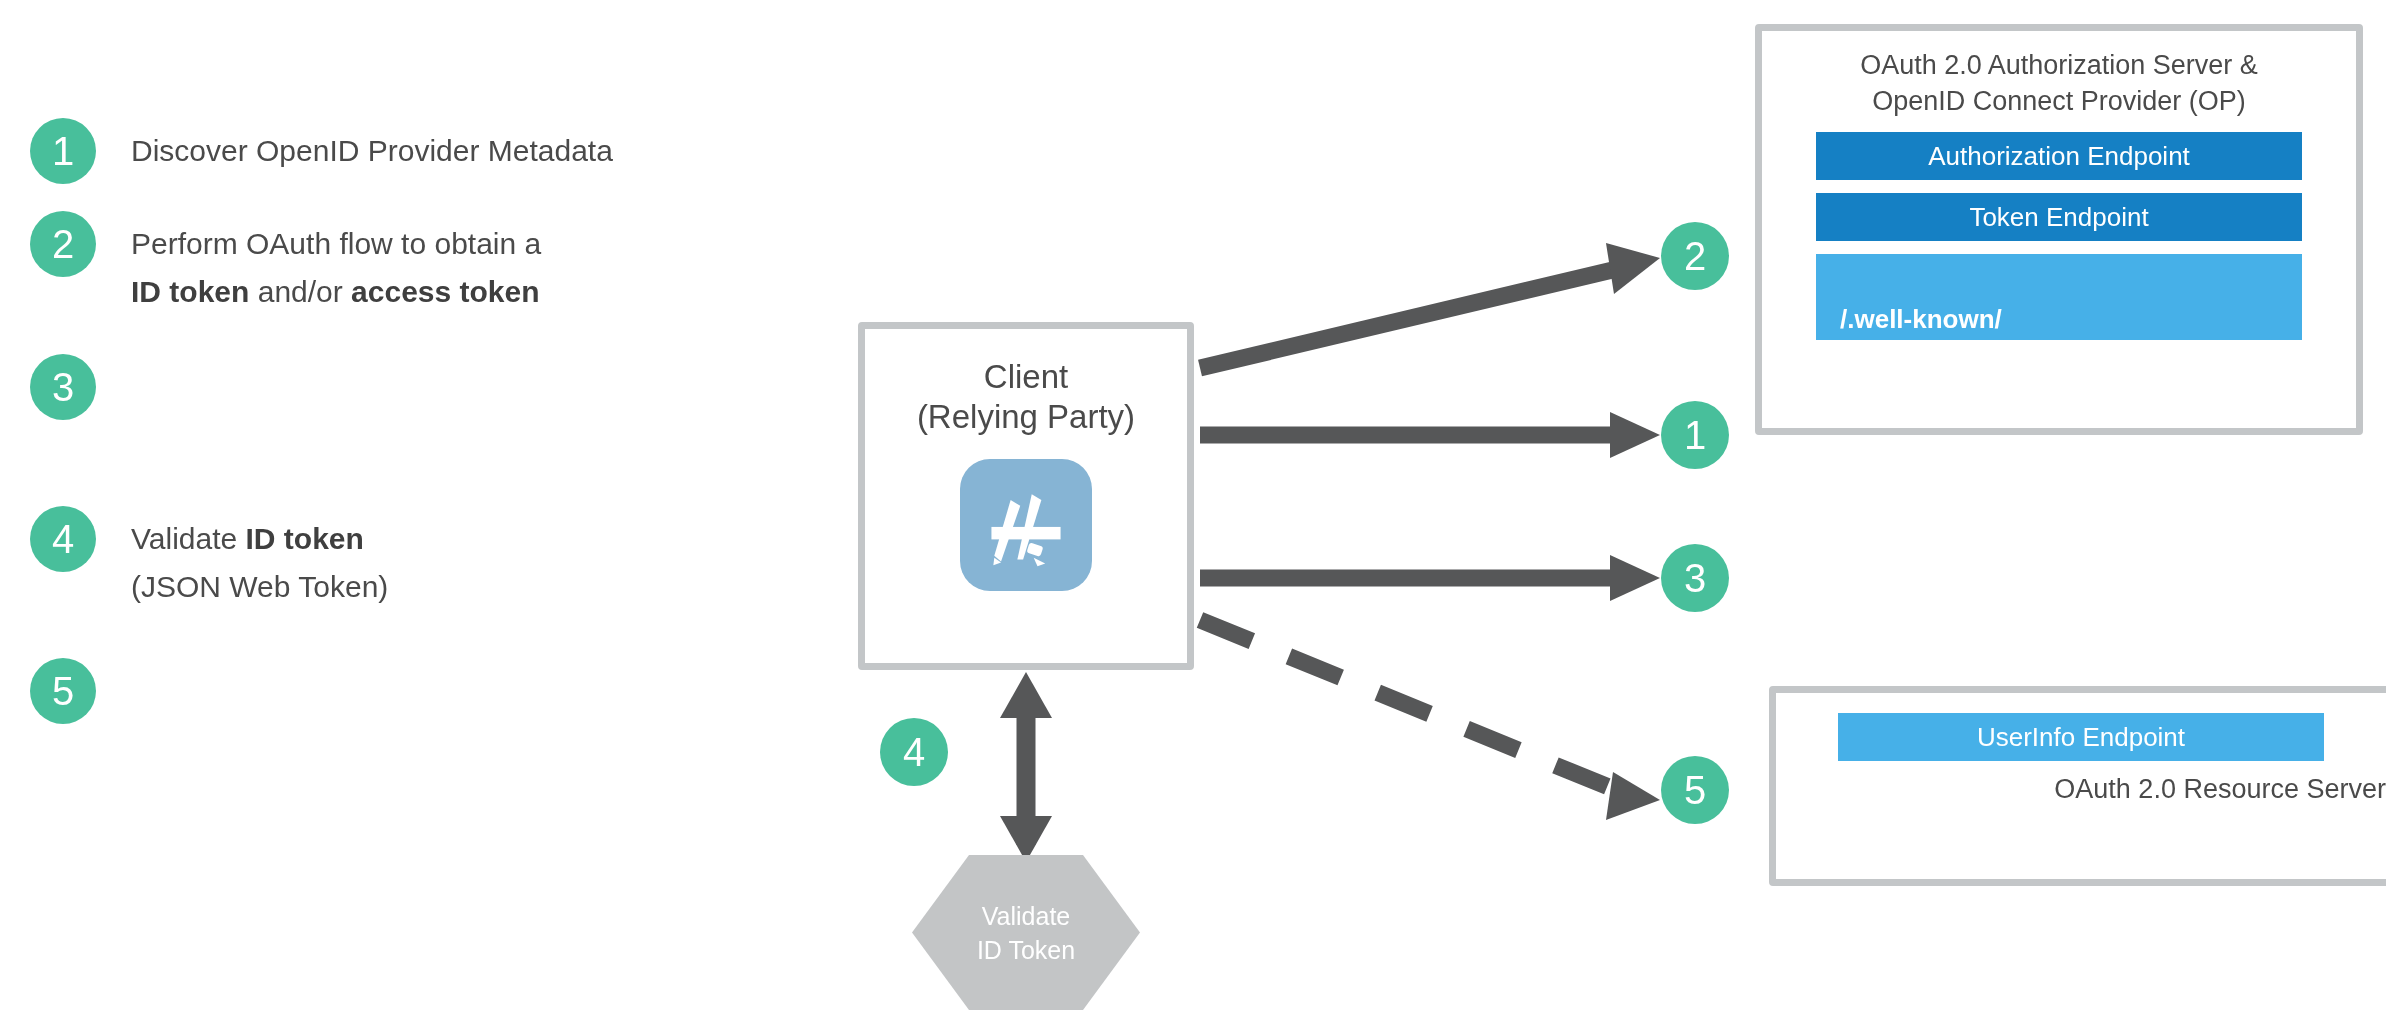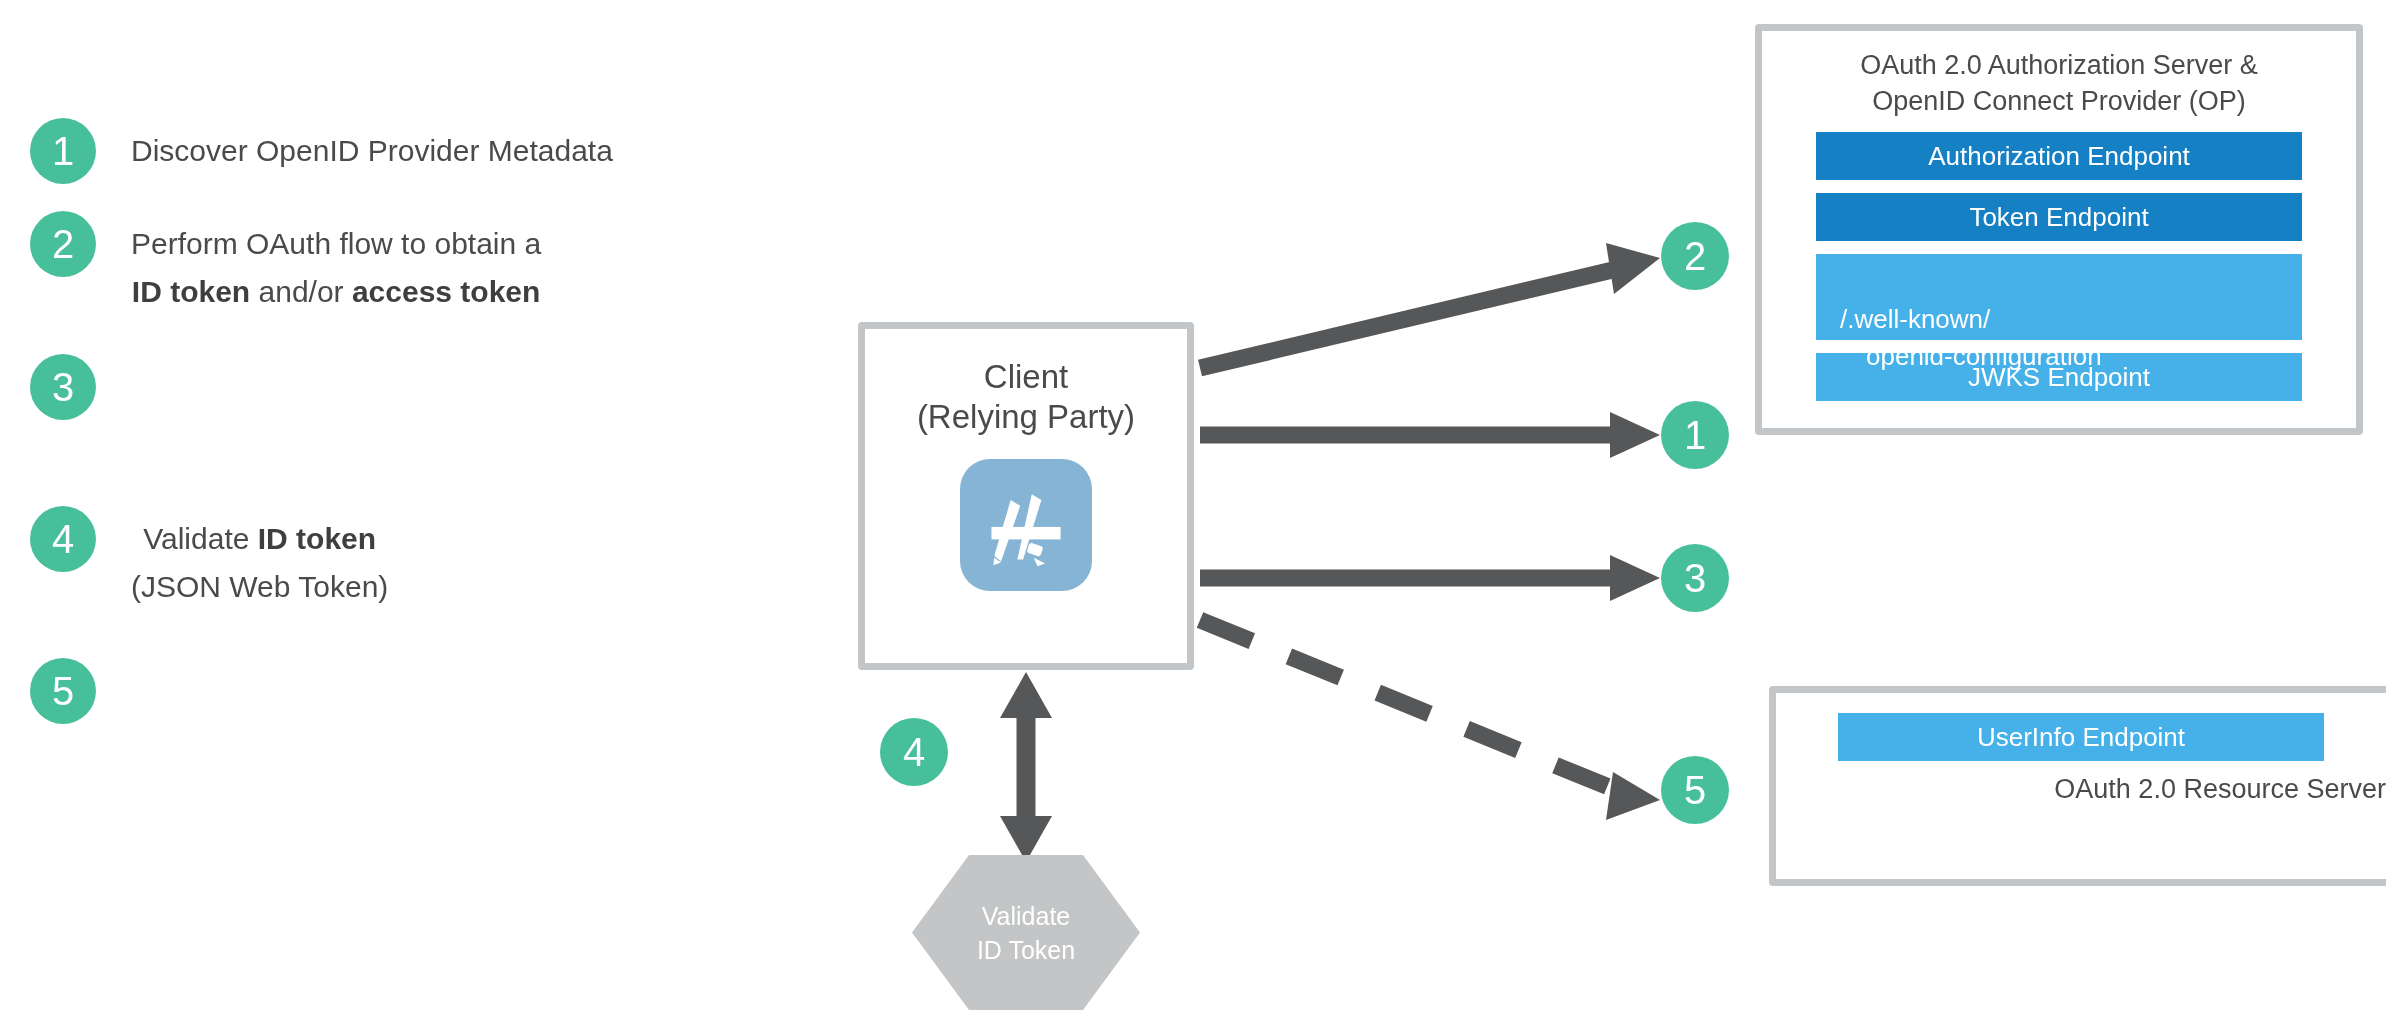--- a/index.html
+++ b/index.html
@@ -43,21 +43,20 @@
     text-align: center;
     font-weight: 400;
   }
   .legend-text {
     margin-left: 35px;
     color: #4a4a4a;
     font-size: 30px;
     line-height: 48px;
     white-space: pre-line;
     padding-top: 9px;
-    text-align: center;
   }
   .legend-text b { font-weight: 700; color: #3f3f3f; }
 
   
   .client-box {
     position: absolute;
     left: 858px;
     top: 322px;
     width: 336px;
     height: 348px;
@@ -150,21 +149,21 @@
     text-align: center;
     font-size: 26px;
     box-sizing: border-box;
   }
   .endpoint.dark  { background: #1580c4; }
   .endpoint.light { background: #46b0e8; }
   .endpoint.one-line { height: 48px; line-height: 48px; margin-top: 13px; }
   .endpoint.two-line {
     height: 86px; margin-top: 13px;
     text-align: left; padding: 10px 0 0 24px;
-    line-height: 37px; white-space: pre-line;
+    line-height: 37px; white-space: pre-line; font-weight: bold;
   }
   .endpoint.two-line .indent { padding-left: 26px; display: block; }
   #rs-panel .endpoint.one-line { margin-top: 20px; }
 
   
   #arrows {
     position: absolute;
     left: 0; top: 0;
     width: 2386px; height: 1033px;
     pointer-events: none;
@@ -267,21 +266,20 @@
 
     <div class="endpoint dark one-line">Authorization Endpoint</div>
 
     <div class="endpoint dark one-line">Token Endpoint</div>
 
     <div class="endpoint light two-line">
       <span>/.well-known/</span>
       <span class="indent">openid-configuration</span>
     </div>
 
-    <div class="endpoint light one-line">JWKS Endpoint</div>
   </div>
 
   <div class="panel" id="rs-panel">
     <div class="endpoint light one-line">UserInfo Endpoint</div>
     <div class="panel-title">OAuth 2.0 Resource Server</div>
   </div>
 
 </div>
 
 </body></html>

